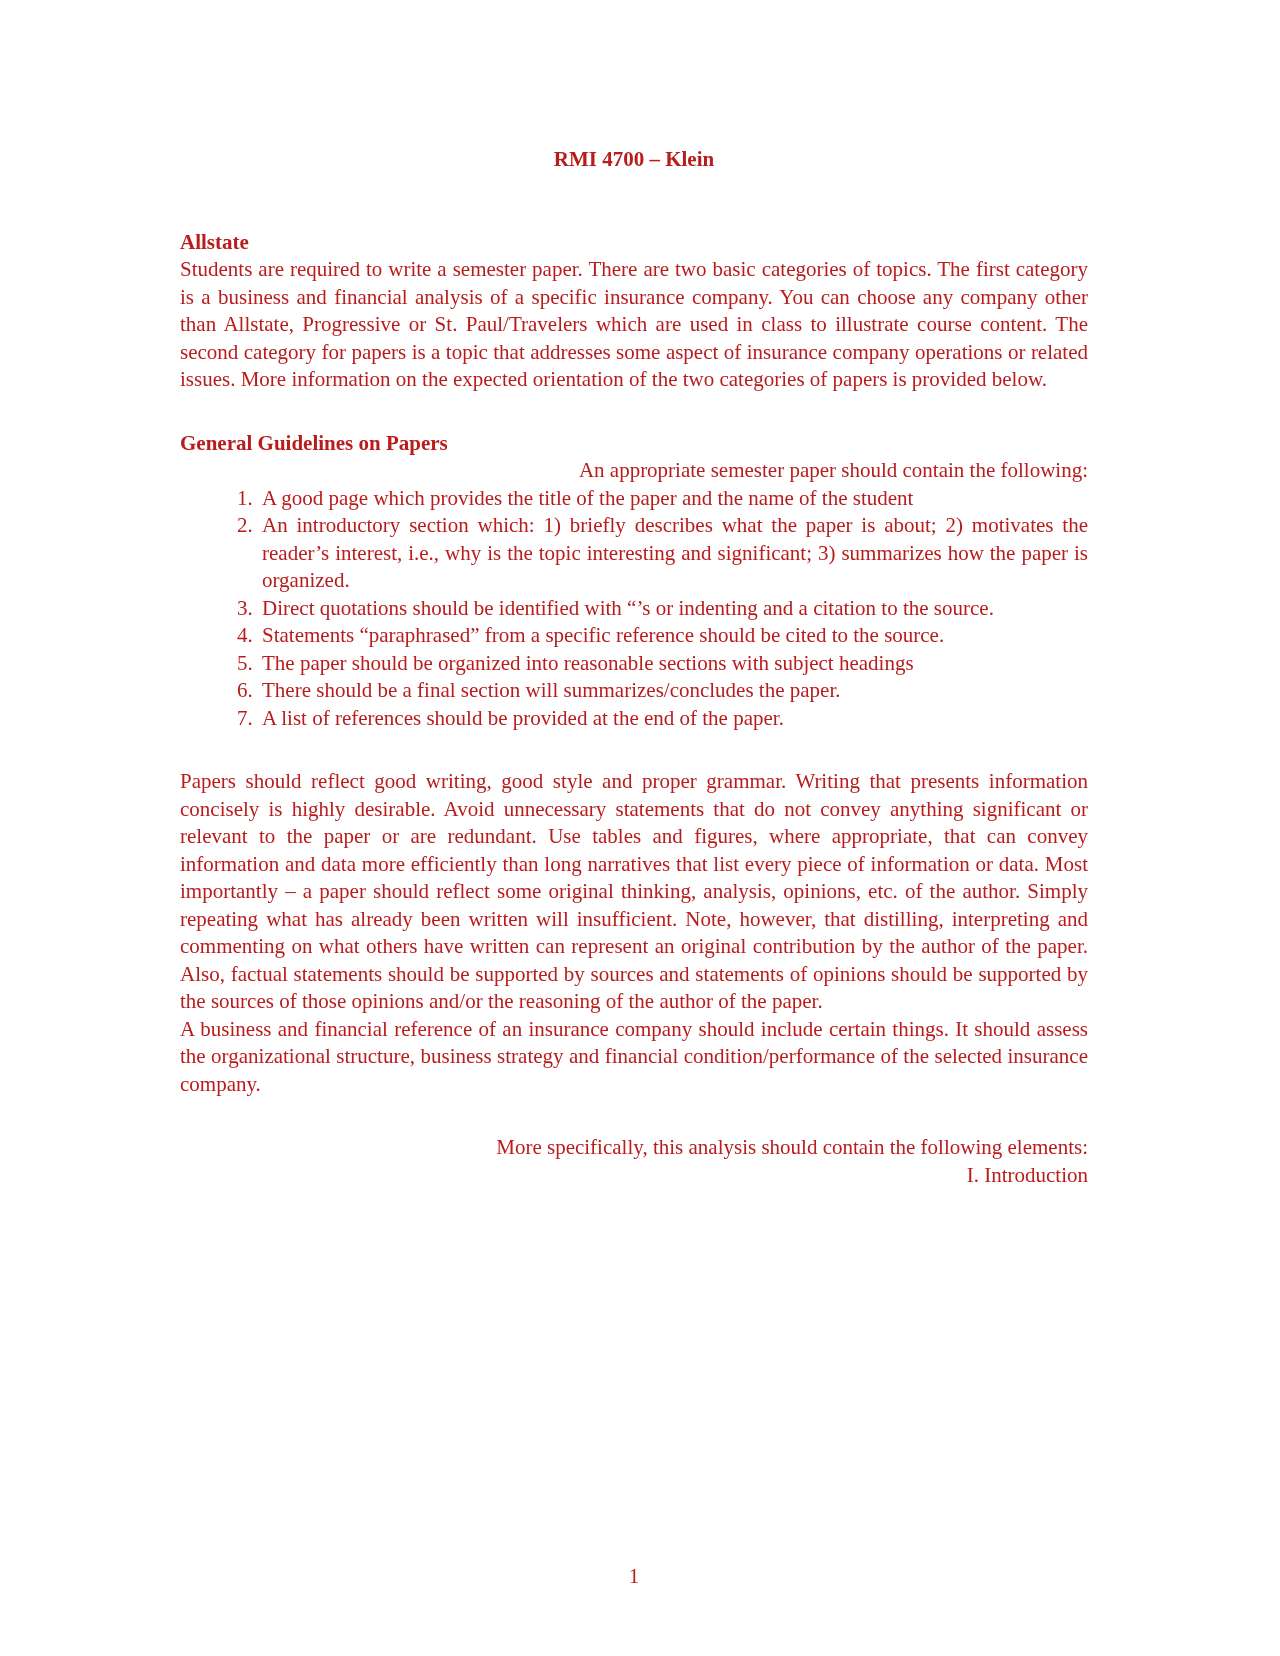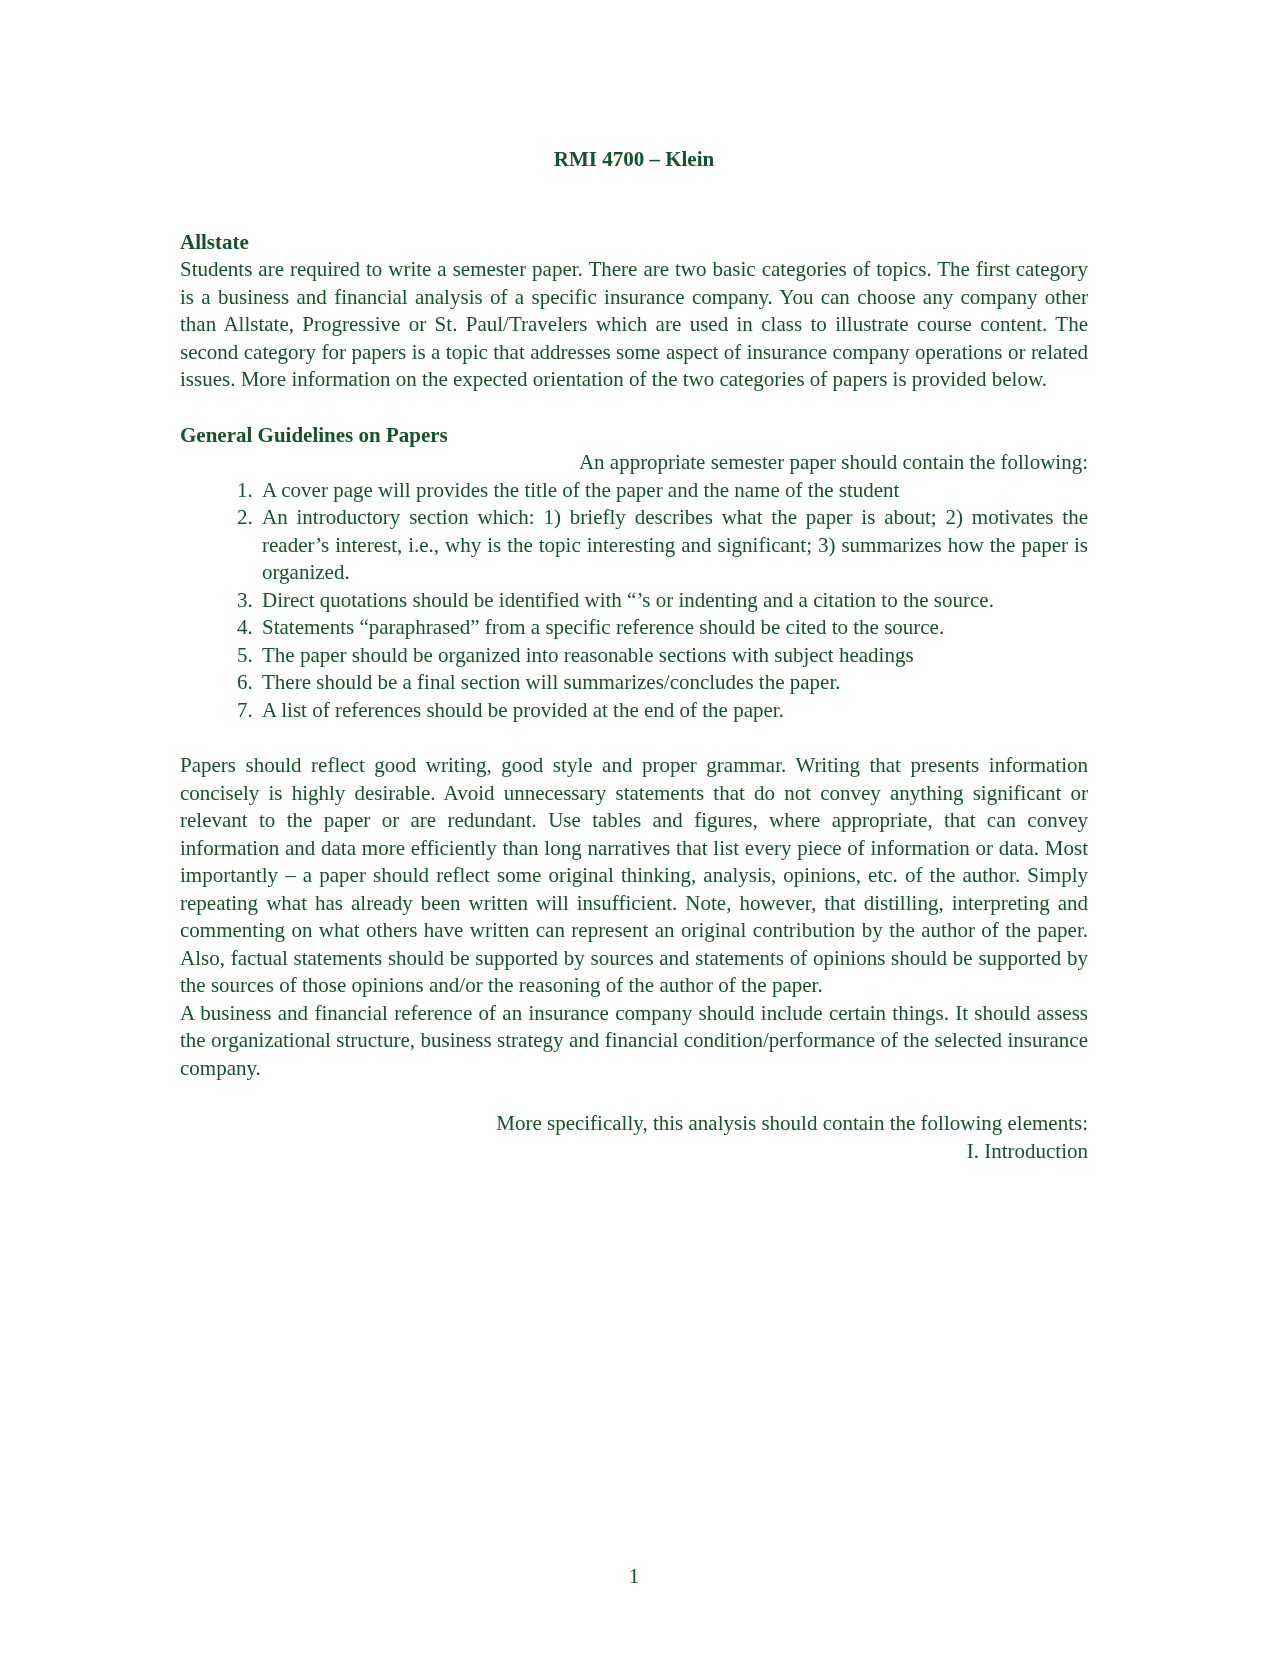--- a/index.html
+++ b/index.html
@@ -4,41 +4,41 @@
 <style>
   html, body { margin: 0; padding: 0; background: #ffffff; }
   .page {
     position: relative;
     width: 1280px;
     height: 1656px;
     background: #ffffff;
     font-family: "Liberation Serif", "DejaVu Serif", serif;
     font-size: 21px;
     line-height: 27.5px;
-    color: #14532d;
+    color: #b91c1c;
     overflow: hidden;
   }
   .content {
     position: absolute;
     left: 180px;
     top: 146px;
     width: 908px;
   }
   .doc-title {
     text-align: center;
     font-weight: bold;
   }
   .spacer-2 { height: 55px; }
   .heading {
     font-weight: bold;
   }
   .para {
     text-align: justify;
   }
-  .block-gap { margin-top: 28px; font-family: Liberation Serif, serif; }
+  .block-gap { margin-top: 36px; font-family: Liberation Serif, serif; }
   ol.guidelines-list {
     margin: 0;
     padding: 0 0 0 78px;
   }
   ol.guidelines-list li {
     text-align: justify;
     padding-left: 4px;
   }
   .plain-line { text-align: right; }
   .footer {
@@ -61,21 +61,21 @@
 
     <div class="spacer-2"></div>
 
     <div class="heading">Allstate</div>
     <div class="para">Students are required to write a semester paper. There are two basic categories of topics. The first category is a business and financial analysis of a specific insurance company. You can choose any company other than Allstate, Progressive or St. Paul/Travelers which are used in class to illustrate course content. The second category for papers is a topic that addresses some aspect of insurance company operations or related issues. More information on the expected orientation of the two categories of papers is provided below.</div>
 
     <div class="heading block-gap">General Guidelines on Papers</div>
     <div class="plain-line">An appropriate semester paper should contain the following:</div>
 
     <ol class="guidelines-list">
-      <li>A cover page will provides the title of the paper and the name of the student</li>
+      <li>A good page which provides the title of the paper and the name of the student</li>
       <li>An introductory section which: 1) briefly describes what the paper is about; 2) motivates the reader’s interest, i.e., why is the topic interesting and significant; 3) summarizes how the paper is organized.</li>
       <li>Direct quotations should be identified with “’s or indenting and a citation to the source.</li>
       <li>Statements “paraphrased” from a specific reference should be cited to the source.</li>
       <li>The paper should be organized into reasonable sections with subject headings</li>
       <li>There should be a final section will summarizes/concludes the paper.</li>
       <li>A list of references should be provided at the end of the paper.</li>
     </ol>
 
     <div class="para block-gap">Papers should reflect good writing, good style and proper grammar. Writing that presents information concisely is highly desirable. Avoid unnecessary statements that do not convey anything significant or relevant to the paper or are redundant. Use tables and figures, where appropriate, that can convey information and data more efficiently than long narratives that list every piece of information or data. Most importantly – a paper should reflect some original thinking, analysis, opinions, etc. of the author. Simply repeating what has already been written will insufficient. Note, however, that distilling, interpreting and commenting on what others have written can represent an original contribution by the author of the paper. Also, factual statements should be supported by sources and statements of opinions should be supported by the sources of those opinions and/or the reasoning of the author of the paper.</div>
 

